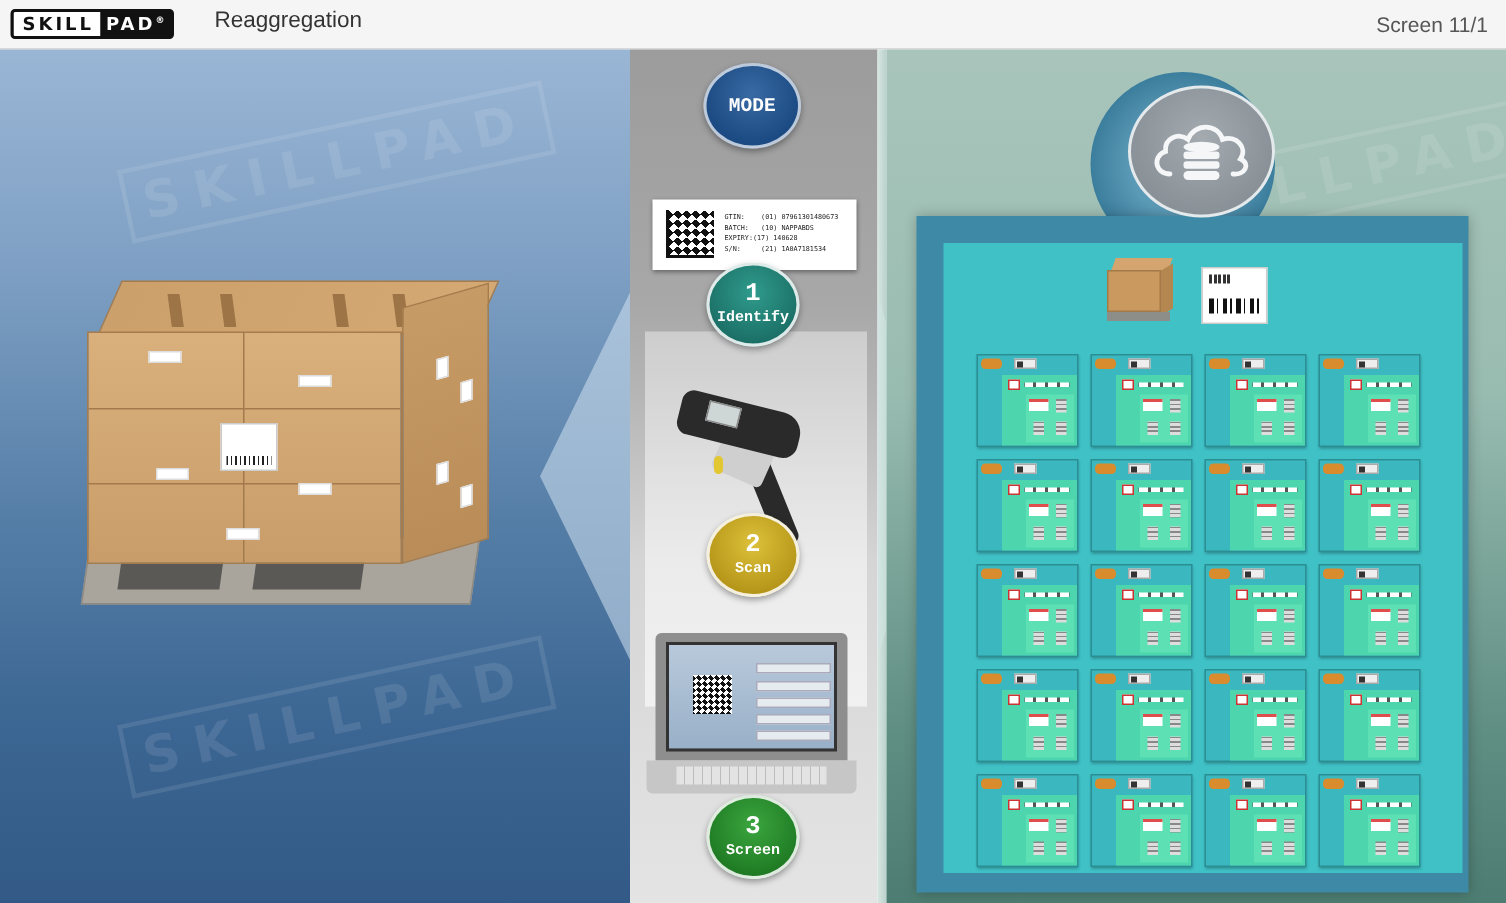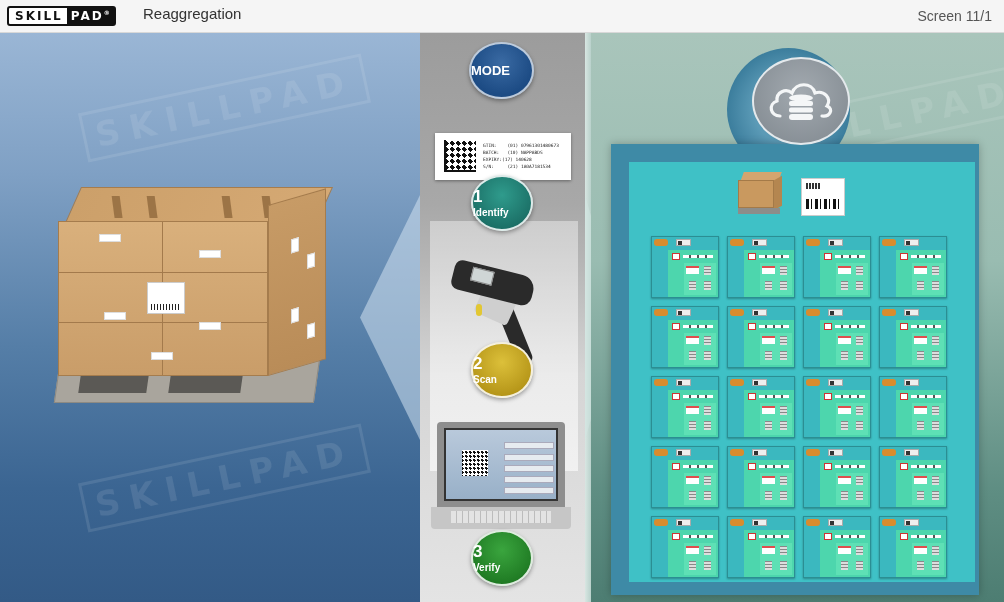--- a/index.html
+++ b/index.html
@@ -36,21 +36,21 @@
 
   
   .arrow-left { position: absolute; left: 360px; top: 195px; width: 60px; height: 245px; background: rgba(210,225,240,0.55); clip-path: polygon(100% 0, 100% 100%, 0 50%); }
   .arrow-right { position: absolute; left: 585px; top: 195px; width: 35px; height: 245px; background: rgba(210,230,225,0.55); clip-path: polygon(0 0, 0 100%, 100% 50%); }
 
   
   .mid { position: absolute; left: 420px; top: 33px; width: 165px; height: 569px; background: linear-gradient(180deg, #9c9c9c, #a8a8a8 30%, #b5b5b5 40%, #d5d5d5 60%, #e4e4e4 100%); overflow: hidden; }
   .mid-light { position: absolute; left: 10px; top: 188px; width: 148px; height: 250px; background: linear-gradient(180deg, rgba(255,255,255,0.4), rgba(255,255,255,0.6)); }
   .mid-edge { position: absolute; left: 585px; top: 33px; width: 6px; height: 569px; background: linear-gradient(90deg, #d8e6e2, #b9d1cb); }
 
-  .circle { position: absolute; border-radius: 50%; display: flex; flex-direction: column; align-items: flex-start; justify-content: center; color: #fff; font-family: Liberation Sans, sans-serif; font-weight: bold; box-shadow: 0 2px 4px rgba(0,0,0,0.35); border: 2px solid rgba(255,255,255,0.85); }
+  .circle { position: absolute; border-radius: 50%; display: flex; flex-direction: column; align-items: center; justify-content: center; color: #fff; font-family: Liberation Mono, monospace; font-weight: bold; box-shadow: 0 2px 4px rgba(0,0,0,0.35); border: 2px solid rgba(255,255,255,0.85); }
   .circle .num { font-size: 17px; line-height: 18px; }
   .circle .lbl { font-size: 10px; line-height: 13px; }
   .mode-circle { left: 469px; top: 42px; width: 65px; height: 57px; background: radial-gradient(circle at 50% 35%, #3a6aa3, #1c4b84 70%); font-size: 13px; border: 2px solid rgba(255,255,255,0.7); }
   .identify-circle { left: 471px; top: 175px; width: 62px; height: 56px; background: radial-gradient(circle at 50% 35%, #2f9b8c, #1b6f66 75%); }
   .scan-circle { left: 471px; top: 342px; width: 62px; height: 56px; background: radial-gradient(circle at 50% 35%, #dcc03a, #b59518 75%); }
   .verify-circle { left: 471px; top: 530px; width: 62px; height: 56px; background: radial-gradient(circle at 50% 35%, #3aa53e, #1f7a23 75%); }
 
   
   .gtin-label { position: absolute; left: 435px; top: 133px; width: 136px; height: 47px; background: #fff; box-shadow: 0 1px 3px rgba(0,0,0,0.4); }
   .datamatrix { position: absolute; background:
@@ -201,21 +201,21 @@
       <div class="menu-btn" style="top:57px;"></div>
     </div>
   </div>
   <div class="base">
       <div class="keys"></div>
     </div>
 </div>
 
 <div class="circle verify-circle">
   <span class="num">3</span>
-  <span class="lbl">Verify</span>
+  <span class="lbl">Screen</span>
 </div>
 
 <div class="right-panel">
   <div class="watermark" style="left:150px;top:60px;">SKILLPAD</div>
 </div>
 
 <div class="cloud-halo"></div>
 <div class="outer-frame"></div>
 <div class="cloud-circle">
   <svg width="70" height="50" viewBox="0 0 70 50">

